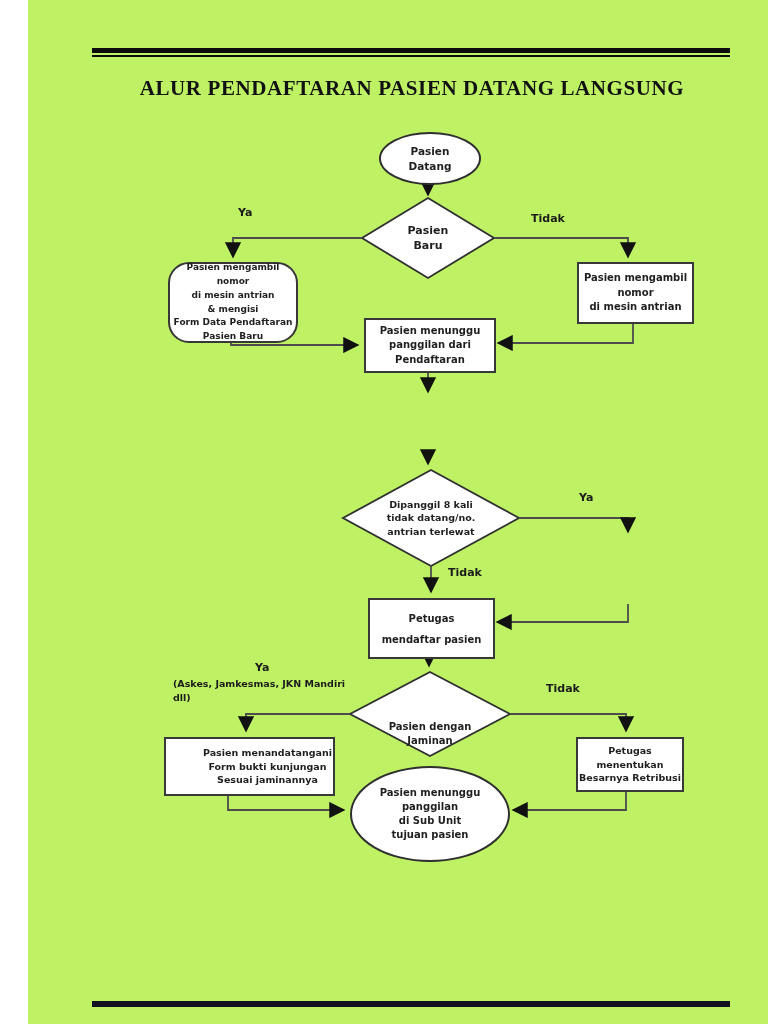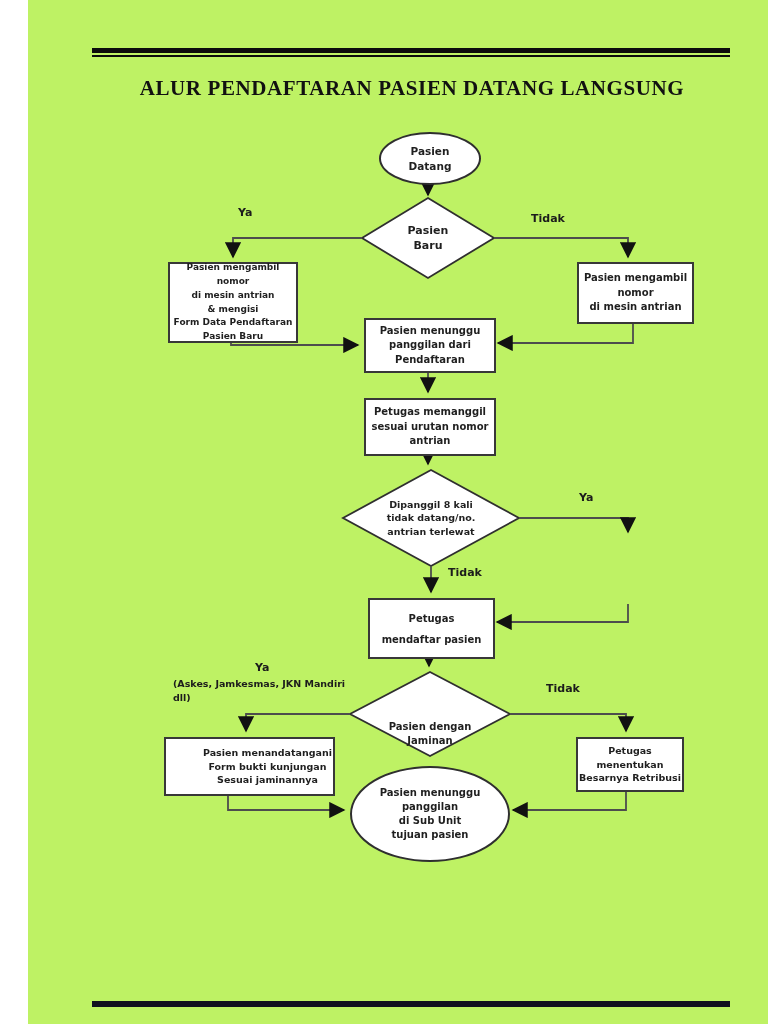--- a/index.html
+++ b/index.html
@@ -22,21 +22,21 @@
   .node{position:absolute;z-index:2;display:flex;align-items:center;justify-content:center;
         text-align:center;font-weight:bold;white-space:pre-line;background:#ffffff;
         border:2px solid #383838;line-height:1.45;}
   .dtext,.otext{position:absolute;z-index:2;display:flex;align-items:center;justify-content:center;
         text-align:center;font-weight:bold;white-space:pre-line;line-height:1.4;}
   .oval{position:absolute;z-index:2;display:flex;align-items:center;justify-content:center;
         text-align:center;font-weight:bold;white-space:pre-line;background:#fff;
         border:2px solid #2f2f2f;border-radius:50%;line-height:1.4;}
 
   .n-start{left:351px;top:132px;width:98px;height:49px;font-size:10.5px;}
-  .n-box-new{left:140px;top:262px;width:126px;height:77px;font-size:9px;line-height:1.55;}
+  .n-box-new{left:140px;top:262px;width:126px;height:77px;font-size:9px;line-height:1.55;border-radius:21px;}
   .n-box-old{left:549px;top:262px;width:113px;height:58px;font-size:10px;}
   .n-box-wait{left:336px;top:318px;width:128px;height:51px;font-size:10px;}
   .n-box-call{left:336px;top:398px;width:128px;height:54px;font-size:10px;}
   .n-box-skip{left:538px;top:538px;width:124px;height:66px;font-size:10px;}
   .n-box-register{left:340px;top:598px;width:123px;height:57px;font-size:10px;line-height:2.1;}
   .n-box-sign{left:136px;top:737px;width:131px;height:55px;font-size:9.5px;padding-left:36px;}
   .n-box-fee{left:548px;top:737px;width:104px;height:51px;font-size:9.5px;}
   .n-end{left:322px;top:766px;width:156px;height:92px;font-size:10px;}
 
   .t-d1{left:350px;top:212px;width:100px;height:52px;font-size:11px;}
@@ -101,23 +101,20 @@
 di mesin antrian
 &amp; mengisi
 Form Data Pendaftaran
 Pasien Baru</div>
   <div class="node n-box-old">Pasien mengambil
 nomor
 di mesin antrian</div>
   <div class="node n-box-wait">Pasien menunggu
 panggilan dari
 Pendaftaran</div>
-  <div class="node n-box-call">Petugas memanggil
-sesuai urutan nomor
-antrian</div>
   <div class="node n-box-register">Petugas
 mendaftar pasien</div>
   <div class="node n-box-sign">Pasien menandatangani
 Form bukti kunjungan
 Sesuai jaminannya</div>
   <div class="node n-box-fee">Petugas
 menentukan
 Besarnya Retribusi</div>
 
   <div class="dtext t-d1">Pasien

